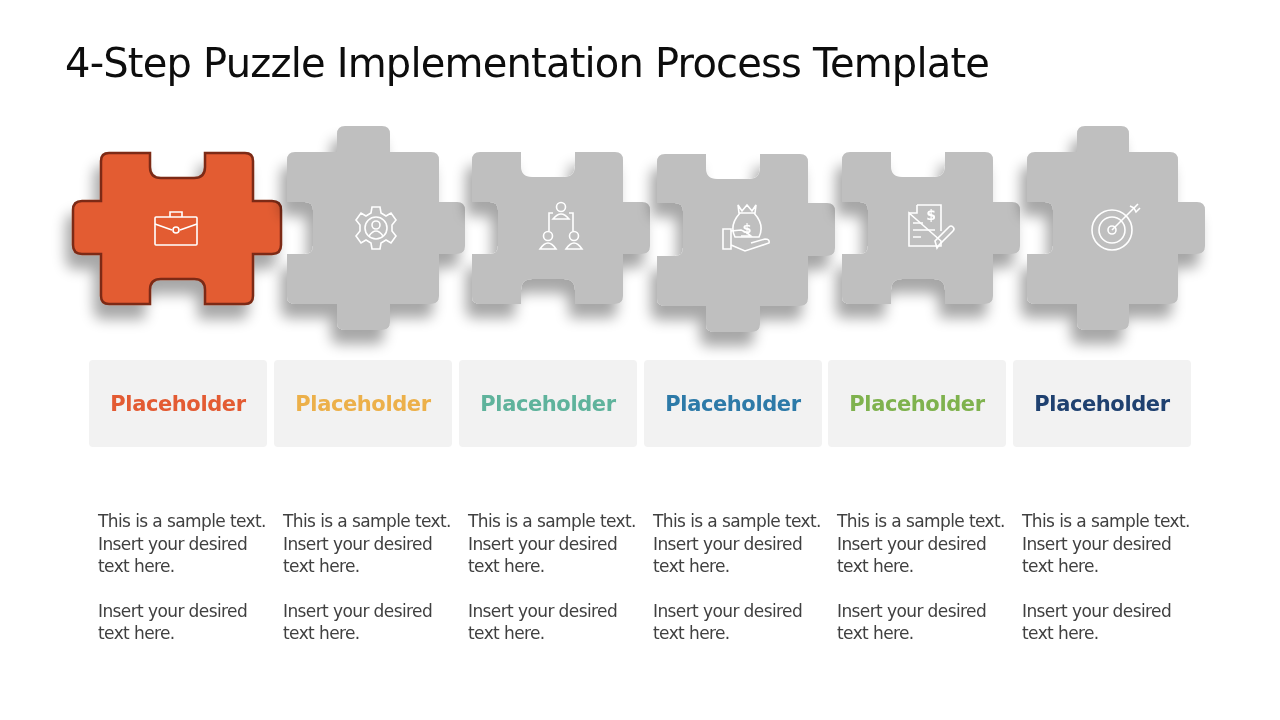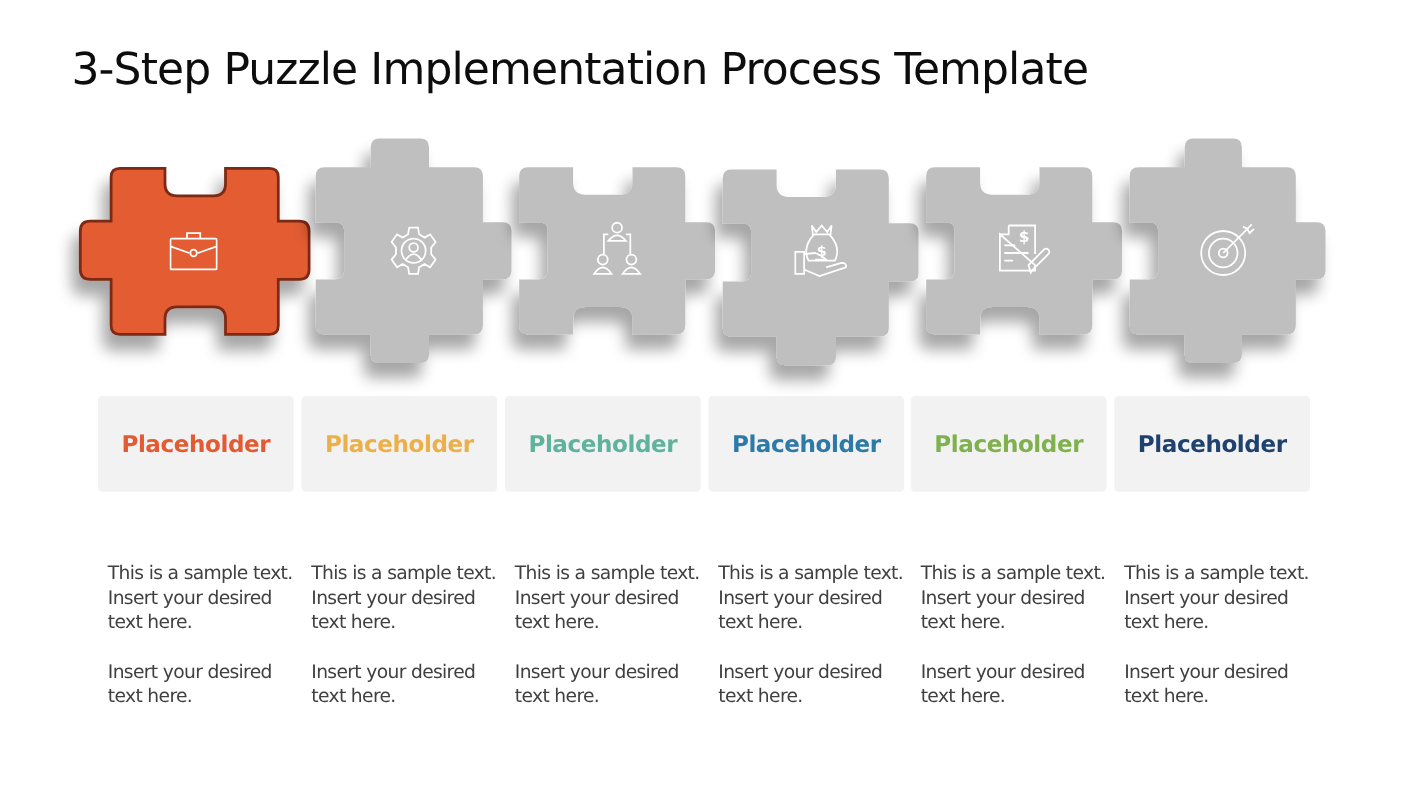--- a/index.html
+++ b/index.html
@@ -10,21 +10,21 @@
   .piece svg.shape { position: absolute; left: 0; top: 0; overflow: visible; }
   .piece .icon { position: absolute; }
   .card { position: absolute; top: 360px; width: 178px; height: 87px; background: #f2f2f2; border-radius: 4px; display: flex; align-items: center; justify-content: center; }
   .card span { font-size: 21px; font-weight: bold; font-family: "DejaVu Sans", sans-serif; letter-spacing: -0.4px; }
   .desc { position: absolute; top: 466px; width: 170px; color: #404040; font-size: 17px; line-height: 22.5px; font-family: "DejaVu Sans", sans-serif; letter-spacing: -0.6px; margin-top: 44px; }
   .desc p { margin: 0 0 22px 0; }
 </style>
 </head>
 <body>
 
-<h1 class="title">3-Step Puzzle Implementation Process Template</h1>
+<h1 class="title">4-Step Puzzle Implementation Process Template</h1>
 
 <svg width="0" height="0" style="position:absolute">
   <defs>
     <filter id="sh" x="-40%" y="-40%" width="180%" height="180%">
       <feGaussianBlur in="SourceAlpha" stdDeviation="7"></feGaussianBlur>
       <feOffset dx="-6" dy="14" result="b"></feOffset>
       <feComponentTransfer>
           <feFuncA type="linear" slope="0.35"></feFuncA>
         </feComponentTransfer>
       <feMerge>

